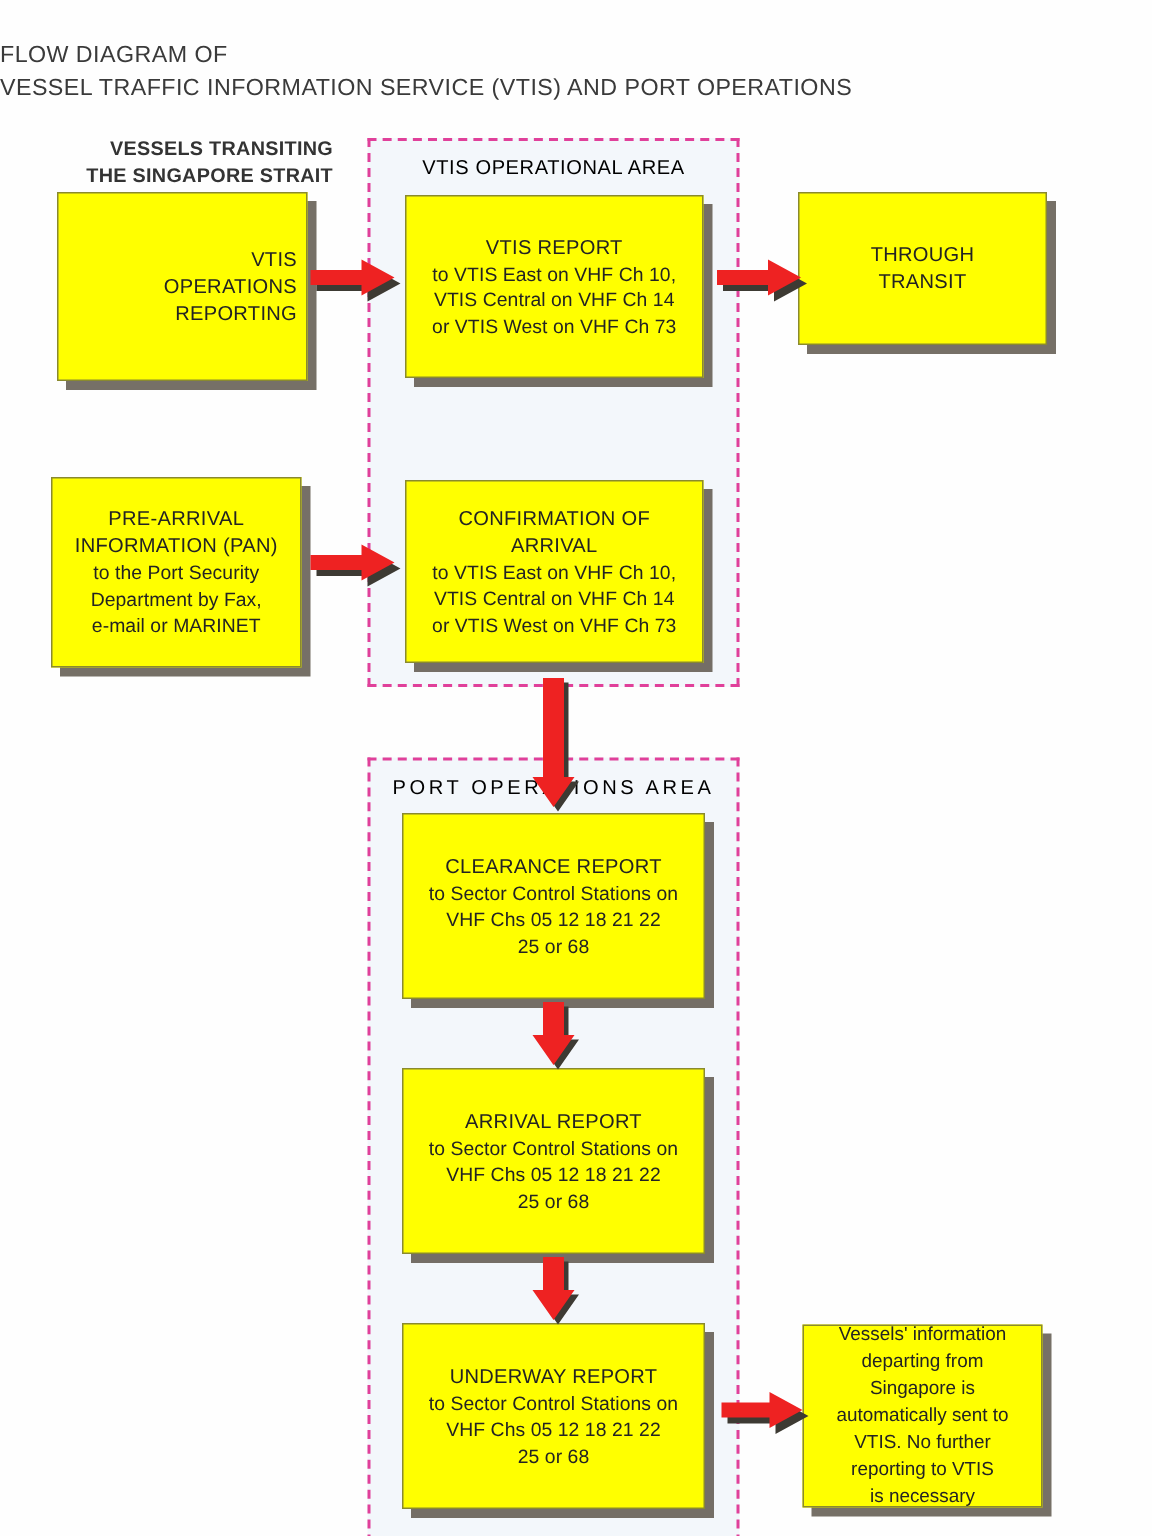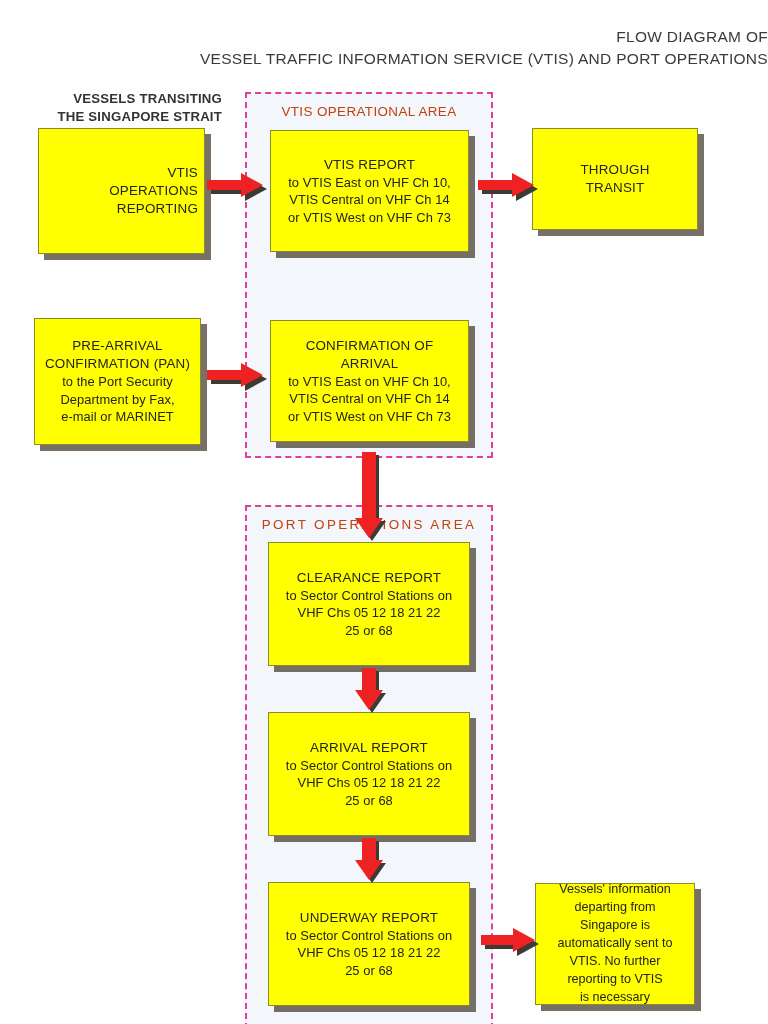--- a/index.html
+++ b/index.html
@@ -16,21 +16,21 @@
     font-family: "Liberation Sans", sans-serif;
     color: #2b2b2b;
   }
 
   
   .title-block {
     position: absolute;
     left: 0;
     top: 26px;
     width: 768px;
-    text-align: right;
+    text-align: left;
     line-height: 1.45;
   }
   .title-line {
     font-size: 15.5px;
     letter-spacing: 0.3px;
     color: #3a3a3a;
     white-space: nowrap;
   }
   .title-line-2 { font-size: 15.5px; }
 
@@ -50,21 +50,21 @@
     position: absolute;
     border: 2px dashed #e0409a;
     background: #f3f7fb;
     box-sizing: border-box;
   }
   .region-label {
     position: absolute;
     width: 100%;
     text-align: center;
     font-size: 13.4px;
-    color: #c2410c;
+    color: #000000;
     letter-spacing: 0.4px;
     top: 10px;
   }
   .region-label.spaced { letter-spacing: 2.4px; }
 
   
   .yl-box {
     position: absolute;
     background: #ffff00;
     border: 1px solid #8a8a2e;
@@ -146,21 +146,21 @@
   <div class="yl-box" style="left:532px; top:128px; width:166px; height:102px;">
     <div class="lines">
       <span class="ln ln-head">THROUGH</span>
       <span class="ln ln-head">TRANSIT</span>
     </div>
   </div>
 
   <div class="yl-box" style="left:34px; top:318px; width:167px; height:127px;">
     <div class="lines">
       <span class="ln ln-head">PRE-ARRIVAL</span>
-      <span class="ln ln-head">CONFIRMATION (PAN)</span>
+      <span class="ln ln-head">INFORMATION (PAN)</span>
       <span class="ln ln-body">to the Port Security</span>
       <span class="ln ln-body">Department by Fax,</span>
       <span class="ln ln-body">e-mail or MARINET</span>
     </div>
   </div>
 
   <div class="yl-box" style="left:270px; top:320px; width:199px; height:122px;">
     <div class="lines">
       <span class="ln ln-head">CONFIRMATION OF</span>
       <span class="ln ln-head">ARRIVAL</span>

